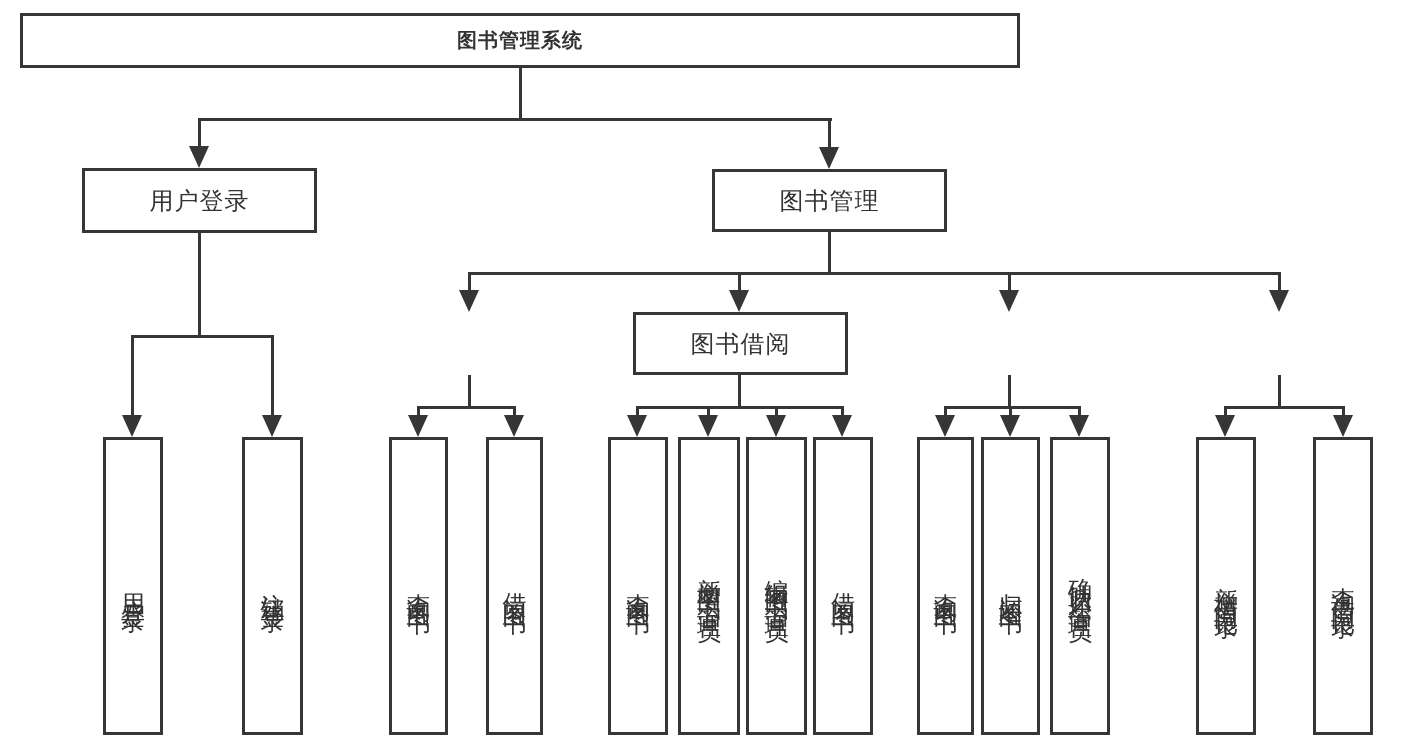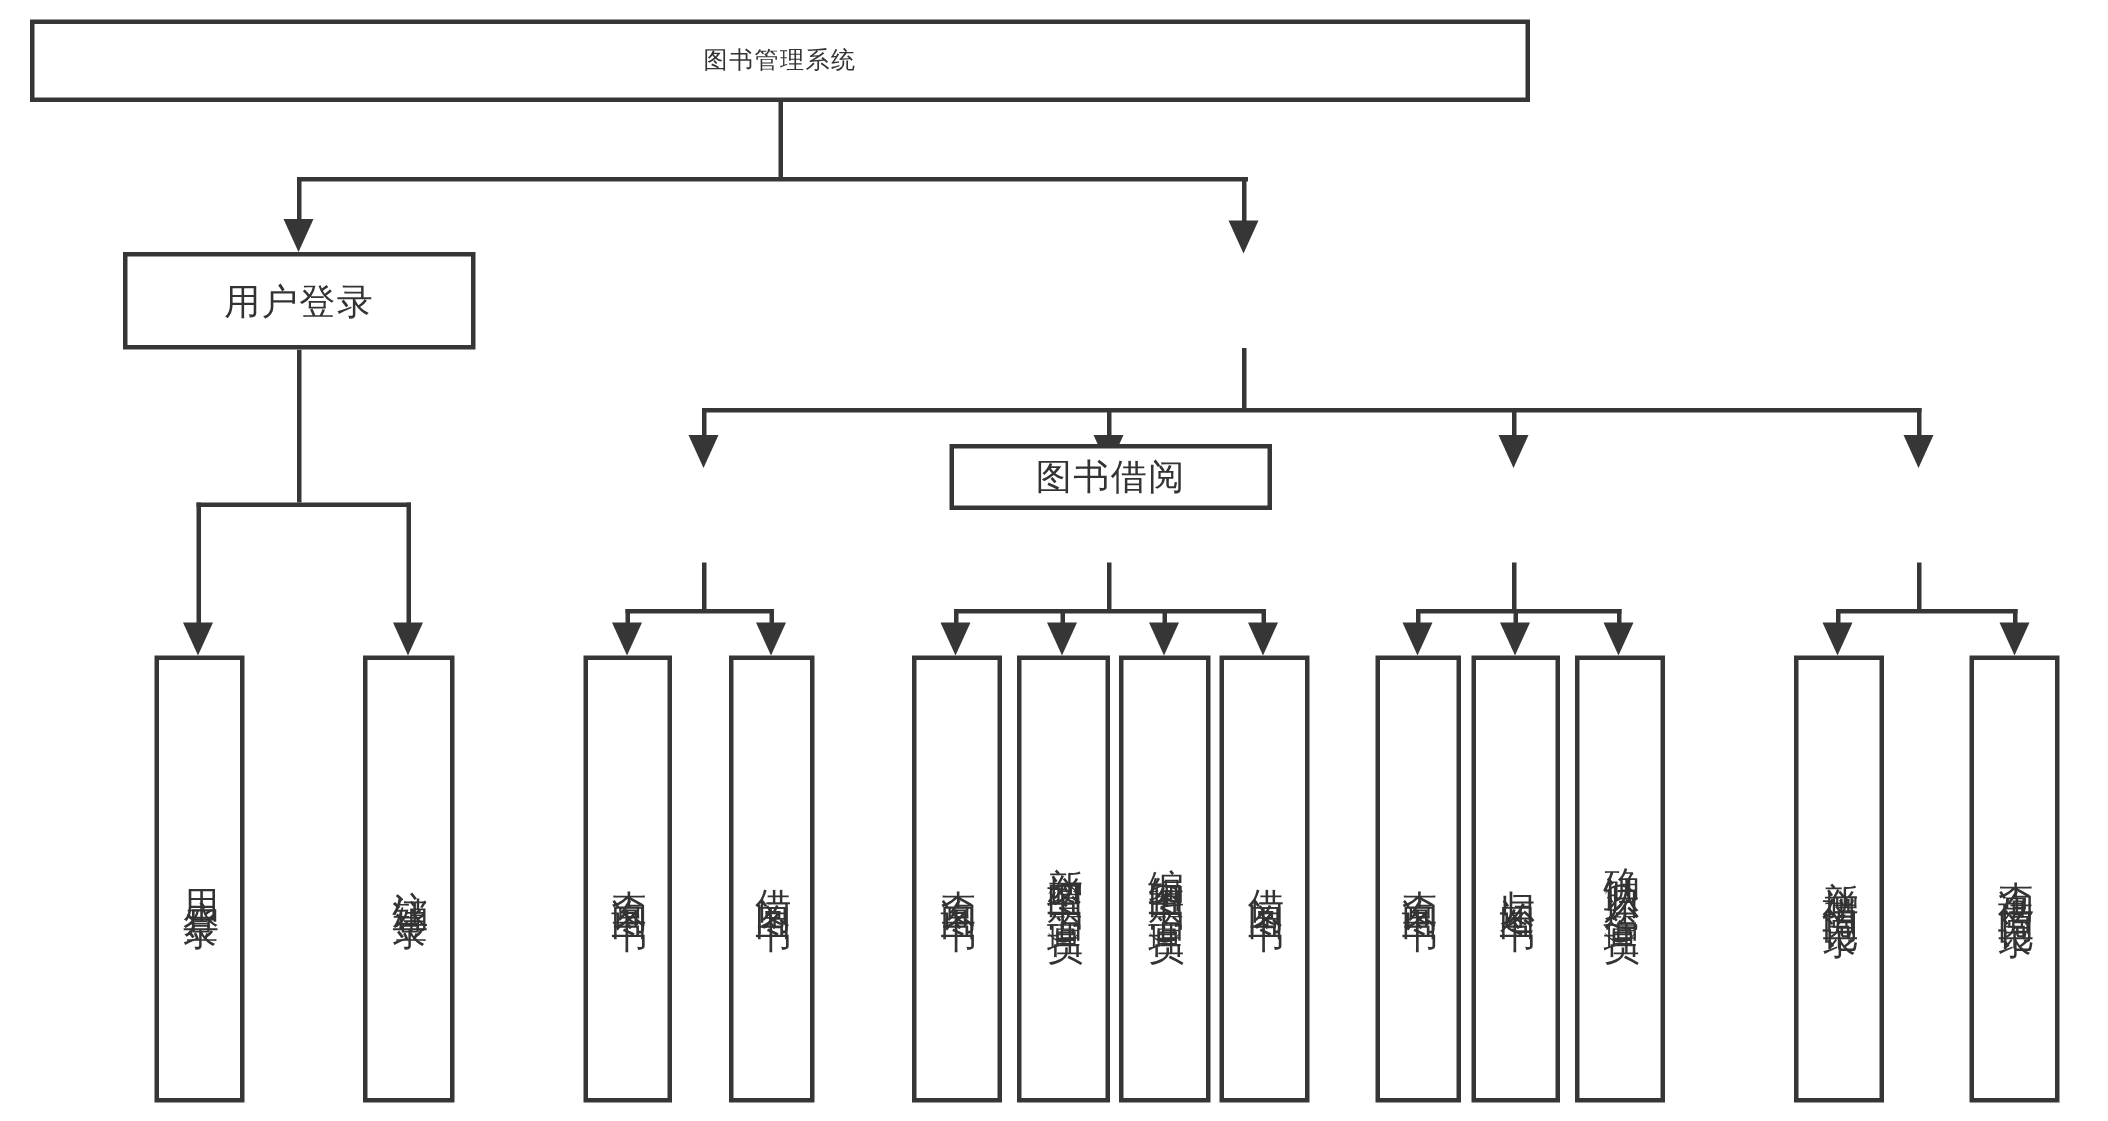--- a/index.html
+++ b/index.html
@@ -9,21 +9,21 @@
     color:#333333;
   }
   .canvas{position:relative;width:1405px;height:747px;background:#ffffff;overflow:hidden;}
   .box{
     position:absolute;box-sizing:border-box;
     border:3px solid #363636;background:#ffffff;
     display:flex;align-items:center;justify-content:center;
     z-index:2;
   }
   .box.hlabel span{font-size:24px;letter-spacing:1px;color:#333333;white-space:nowrap;}
-  .box.root span{font-size:16px;}
+  .box.root span{font-size:20px;font-weight:bold;}
   .leaf span{
     writing-mode:vertical-rl;text-orientation:mixed;
     font-size:24px;line-height:1;letter-spacing:6px;color:#333333;
   }
   .line{position:absolute;background:#363636;z-index:1;}
   .v{width:3px;}
   .hl{height:3px;}
   .arrow{
     position:absolute;width:0;height:0;z-index:1;
     border-left:10px solid transparent;
@@ -42,23 +42,26 @@
 <div class="canvas">
 
   <div class="box root hlabel" style="left:20px;top:13px;width:1000px;height:55px">
     <span>图书管理系统</span>
   </div>
 
   <div class="box hlabel" style="left:82px;top:168px;width:235px;height:65px">
     <span>用户登录</span>
   </div>
 
+  <div class="box hlabel" style="left:712px;top:169px;width:235px;height:63px">
+    <span>图书管理</span>
+  </div>
 
 
-  <div class="box hlabel" style="left:633px;top:296px;width:215px;height:44px">
+  <div class="box hlabel" style="left:633px;top:312px;width:215px;height:63px">
     <span>图书借阅</span>
   </div>
 
 
 
   <div class="box leaf" style="left:103px;top:437px;width:60px;height:298px">
     <span>用户登录</span>
   </div>
   <div class="box leaf" style="left:242px;top:437px;width:61px;height:298px">
     <span>注销登录</span>

